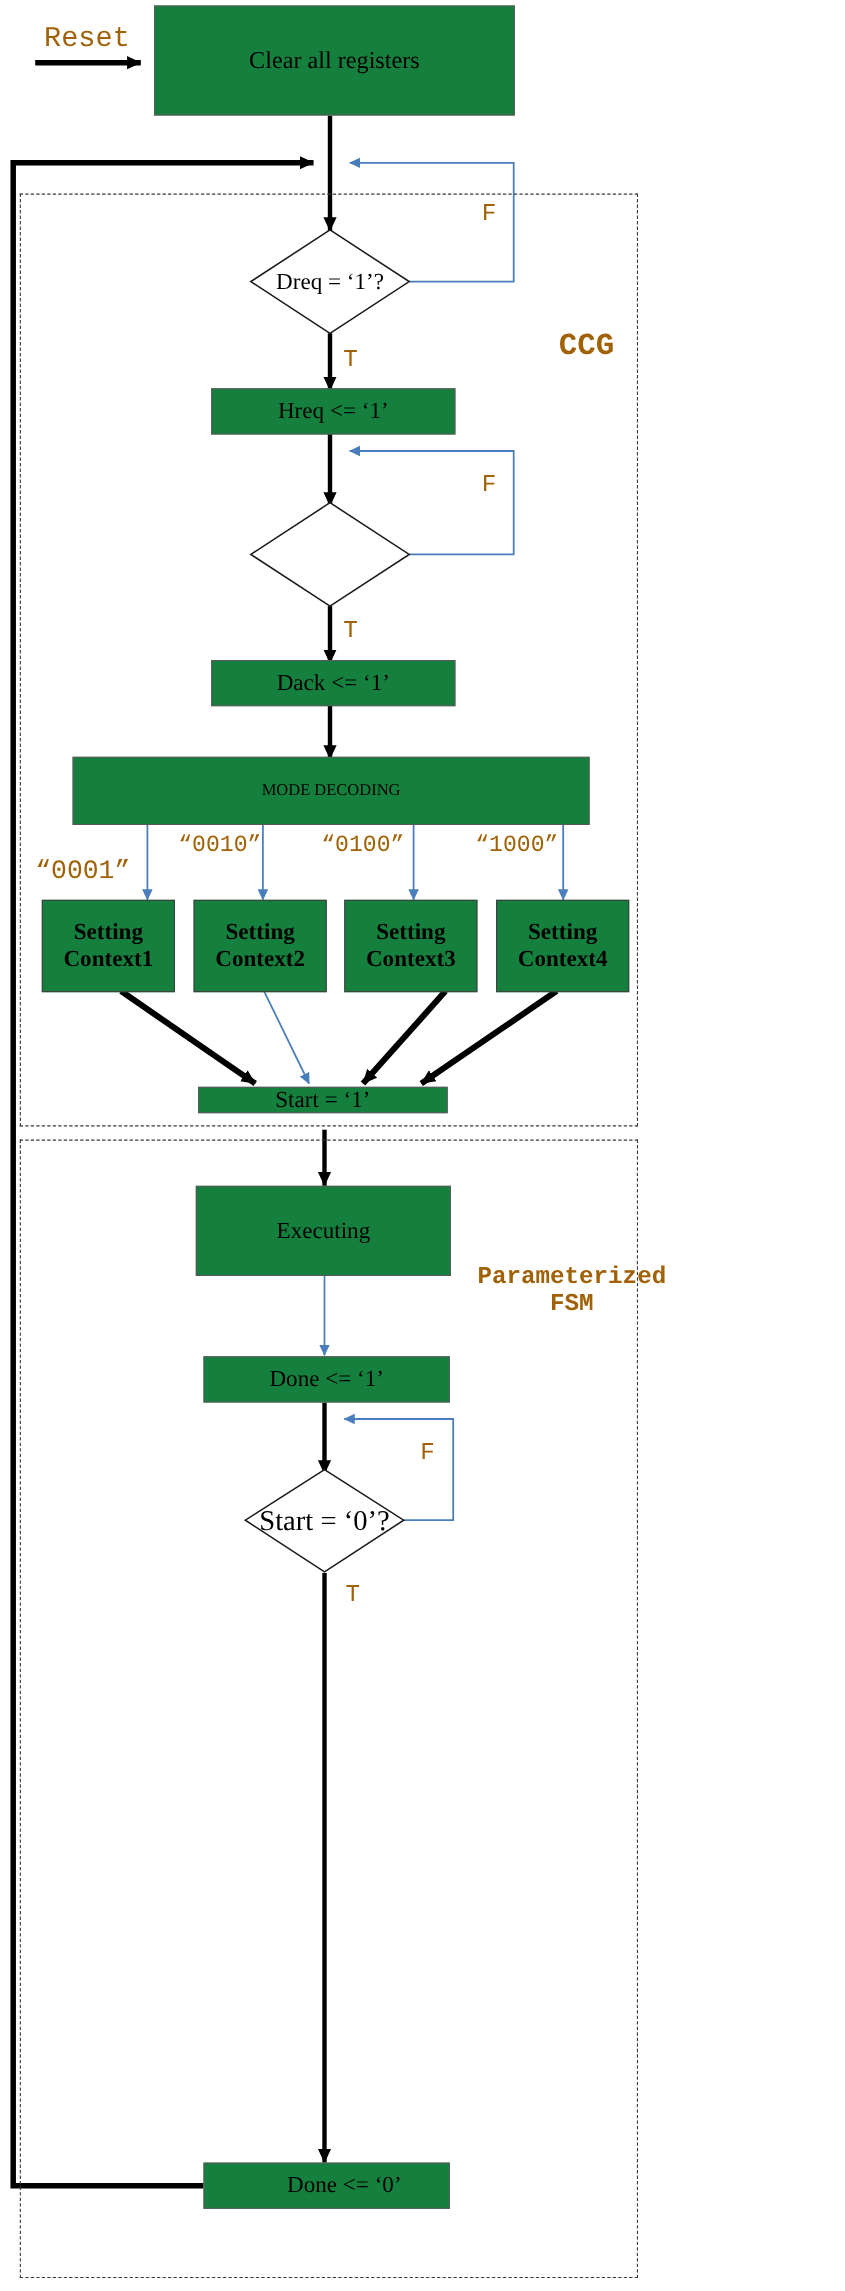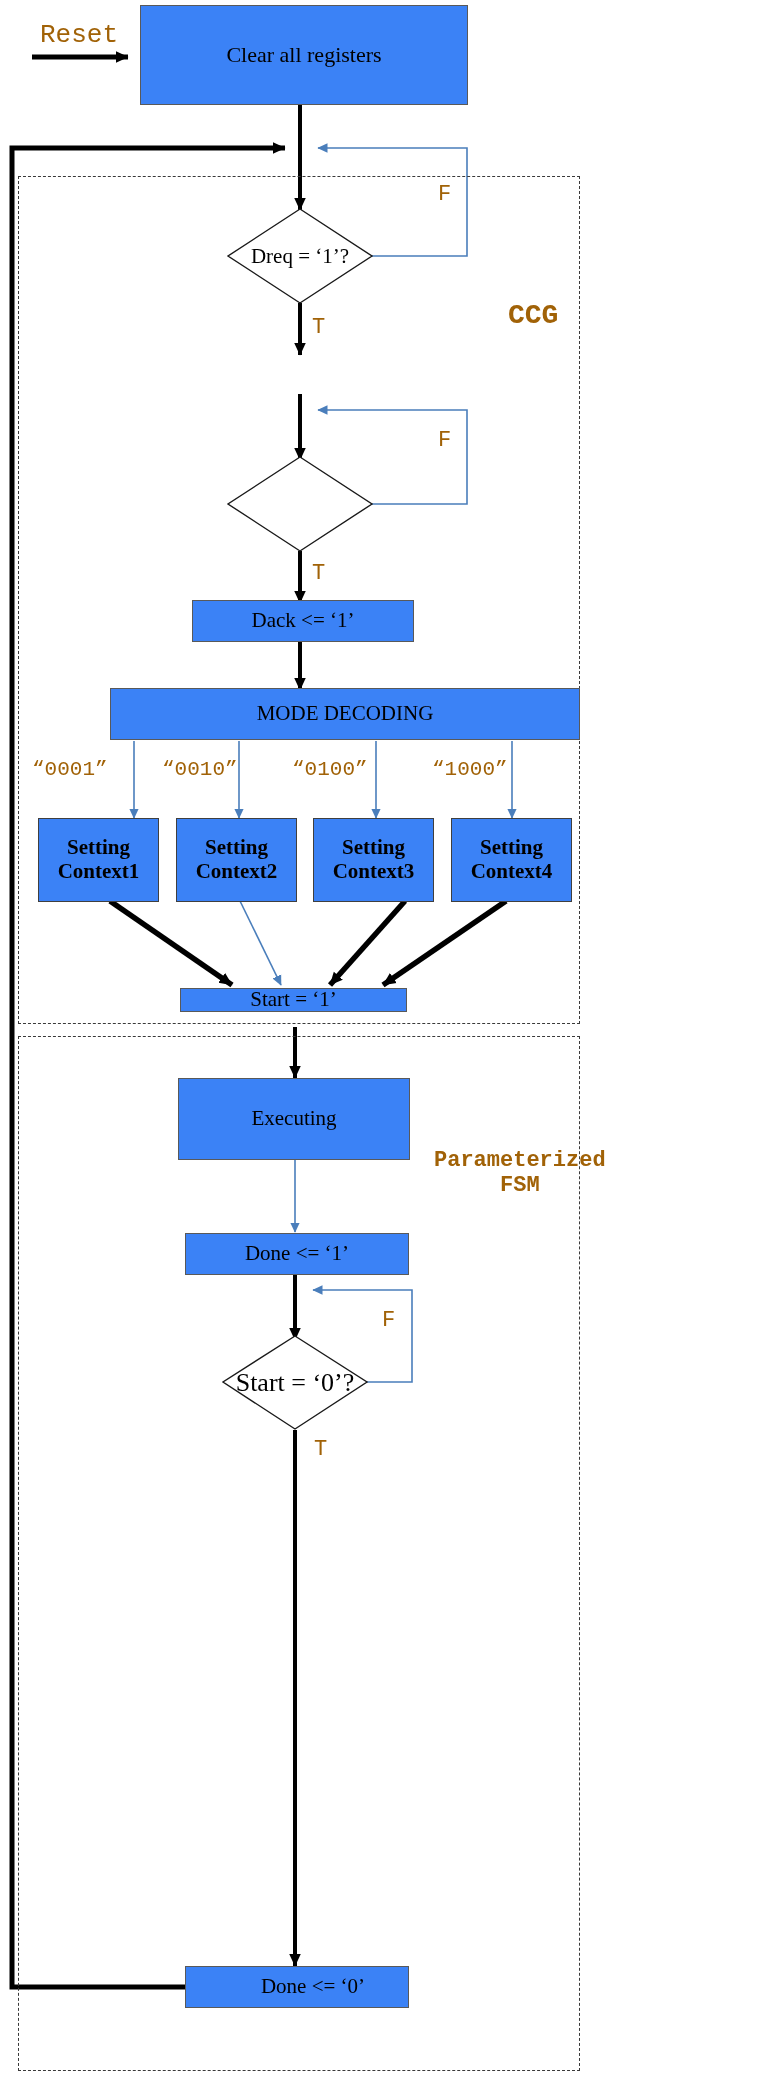--- a/index.html
+++ b/index.html
@@ -23,21 +23,21 @@
     height: 2083px;
     pointer-events: none;
   }
   .node {
     position: absolute;
     box-sizing: border-box;
     display: flex;
     align-items: center;
     justify-content: center;
     text-align: center;
-    background: #3b82f6;
+    background: #15803d;
     border: 1.5px solid #595959;
     font-family: "Liberation Serif", "DejaVu Serif", serif;
     color: #000000;
     line-height: 1.12;
     white-space: pre-line;
   }
   .node.thin { border: 1.2px solid #3f3f3f; font-weight: bold; }
   .label {
     position: absolute;
     font-family: Liberation Mono, monospace;
@@ -182,26 +182,29 @@
   <div class="label bold" style="left:508px; top:300px; font-size:28px;">CCG</div>
   <div class="label bold" style="left:434px; top:1148px; font-size:22px; white-space:pre-line; text-align:center; line-height:1.15;">Parameterized
 FSM</div>
 
   <div class="label" style="left:40px; top:20px; font-size:26px;">Reset</div>
 
   <div class="node" style="left:140px; top:5px; width:328px; height:100px; font-size:22px;">
     <span>Clear all registers</span>
   </div>
 
+  <div class="node" style="left:192px; top:353px; width:222px; height:42px; font-size:21px;">
+    <span>Hreq &lt;= ‘1’</span>
+  </div>
 
   <div class="node" style="left:192px; top:600px; width:222px; height:42px; font-size:21px;">
     <span>Dack &lt;= ‘1’</span>
   </div>
 
-  <div class="node" style="left:66px; top:688px; width:470px; height:52px; font-size:21px;margin-left:44px;">
+  <div class="node" style="left:66px; top:688px; width:470px; height:62px; font-size:15px;">
     <span>MODE DECODING</span>
   </div>
 
   <div class="node thin" style="left:38px; top:818px; width:121px; height:84px; font-size:21px;">
     <span>Setting
 Context1</span>
   </div>
   <div class="node thin" style="left:176px; top:818px; width:121px; height:84px; font-size:21px;">
     <span>Setting
 Context2</span>
@@ -240,18 +243,18 @@
 
   <div class="label" style="left:438px; top:182px; font-size:22px;">F</div>
   <div class="label" style="left:312px; top:315px; font-size:22px;">T</div>
 
   <div class="label" style="left:438px; top:428px; font-size:22px;">F</div>
   <div class="label" style="left:312px; top:561px; font-size:22px;">T</div>
 
   <div class="label" style="left:382px; top:1308px; font-size:22px;">F</div>
   <div class="label" style="left:314px; top:1437px; font-size:22px;">T</div>
 
-  <div class="label" style="left:32px; top:758px; font-size:21px;text-align:right;">“0001”</div>
+  <div class="label" style="left:32px; top:779px; font-size:24px;text-align:right;">“0001”</div>
   <div class="label" style="left:162px; top:758px; font-size:21px;">“0010”</div>
   <div class="label" style="left:292px; top:758px; font-size:21px;">“0100”</div>
   <div class="label" style="left:432px; top:758px; font-size:21px;">“1000”</div>
 
 </div>
 
 </body></html>

